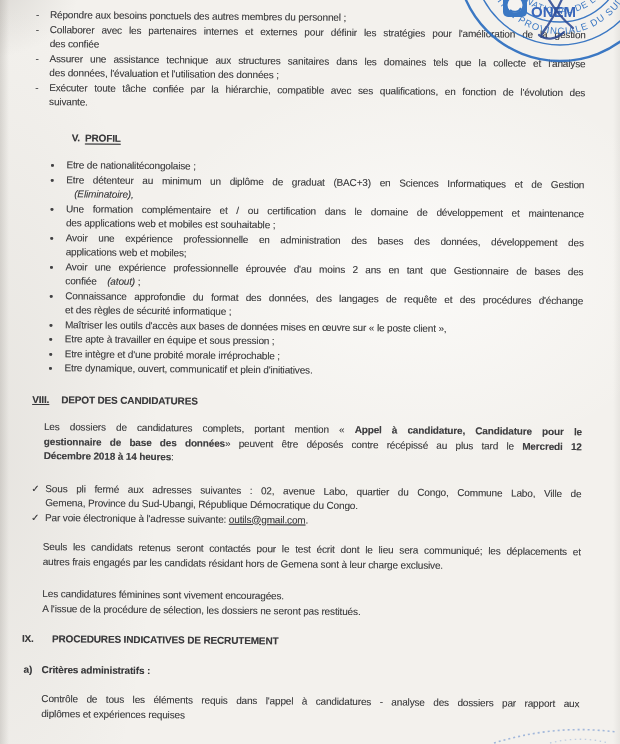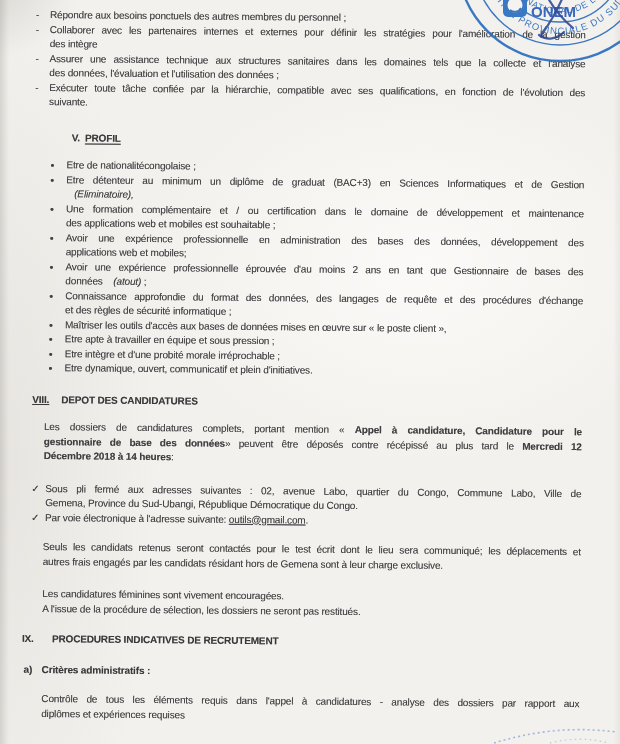--- a/index.html
+++ b/index.html
@@ -62,21 +62,21 @@
         <div class="row">
           <span class="g">-</span>
           <div class="itxt">
             <div class="ln"><span>Répondre aux besoins ponctuels des autres membres du personnel ;</span></div>
           </div>
         </div>
         <div class="row">
           <span class="g">-</span>
           <div class="itxt">
             <div class="ln j"><span>Collaborer avec les partenaires internes et externes pour définir les stratégies pour l'amélioration de la gestion</span></div>
-            <div class="ln"><span>des intègre</span></div>
+            <div class="ln"><span>des confiée</span></div>
           </div>
         </div>
         <div class="row">
           <span class="g">-</span>
           <div class="itxt">
             <div class="ln j"><span>Assurer une assistance technique aux structures sanitaires dans les domaines tels que la collecte et l'analyse</span></div>
             <div class="ln"><span>des données, l'évaluation et l'utilisation des données ;</span></div>
           </div>
         </div>
         <div class="row">
@@ -113,21 +113,21 @@
           <span class="g">•</span>
           <div class="itxt">
             <div class="ln j"><span>Avoir une expérience professionnelle en administration des bases des données, développement des</span></div>
             <div class="ln"><span>applications web et mobiles;</span></div>
           </div>
         </div>
         <div class="row">
           <span class="g">•</span>
           <div class="itxt">
             <div class="ln j"><span>Avoir une expérience professionnelle éprouvée d'au moins 2 ans en tant que Gestionnaire de bases des</span></div>
-            <div class="ln"><span>données </span><span class="i ">(atout)</span><span> ;</span></div>
+            <div class="ln"><span>confiée </span><span class="i ">(atout)</span><span> ;</span></div>
           </div>
         </div>
         <div class="row">
           <span class="g">•</span>
           <div class="itxt">
             <div class="ln j"><span>Connaissance approfondie du format des données, des langages de requête et des procédures d'échange</span></div>
             <div class="ln"><span>et des règles de sécurité informatique ;</span></div>
           </div>
         </div>
         <div class="row">

